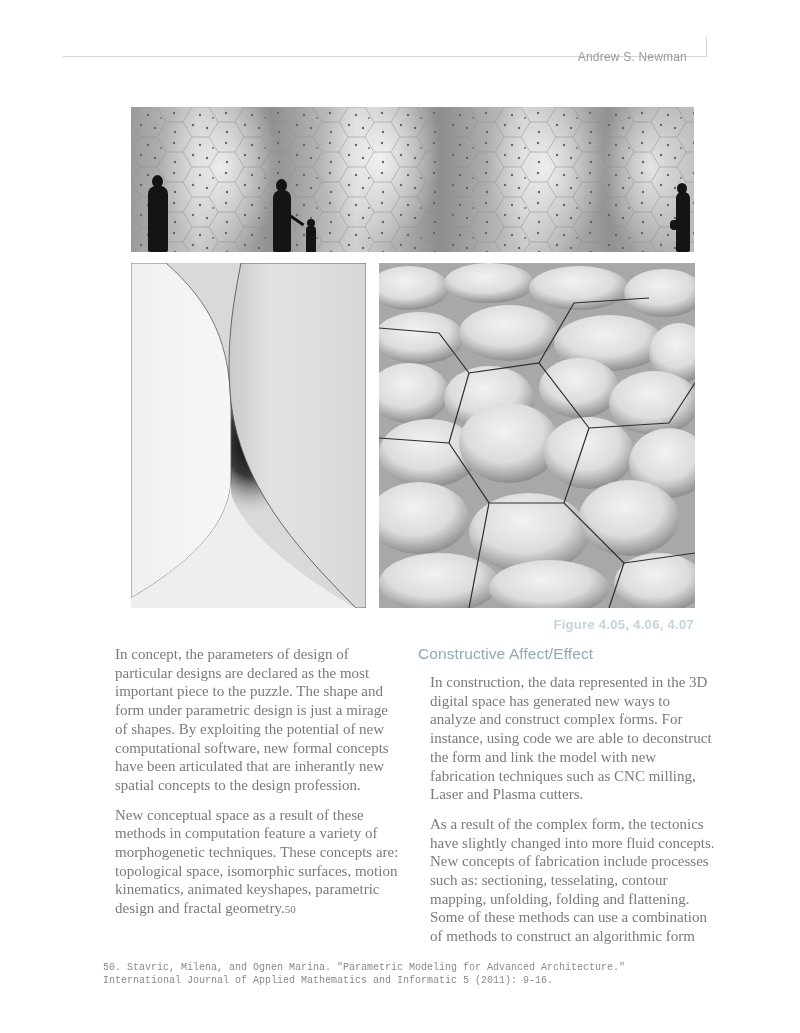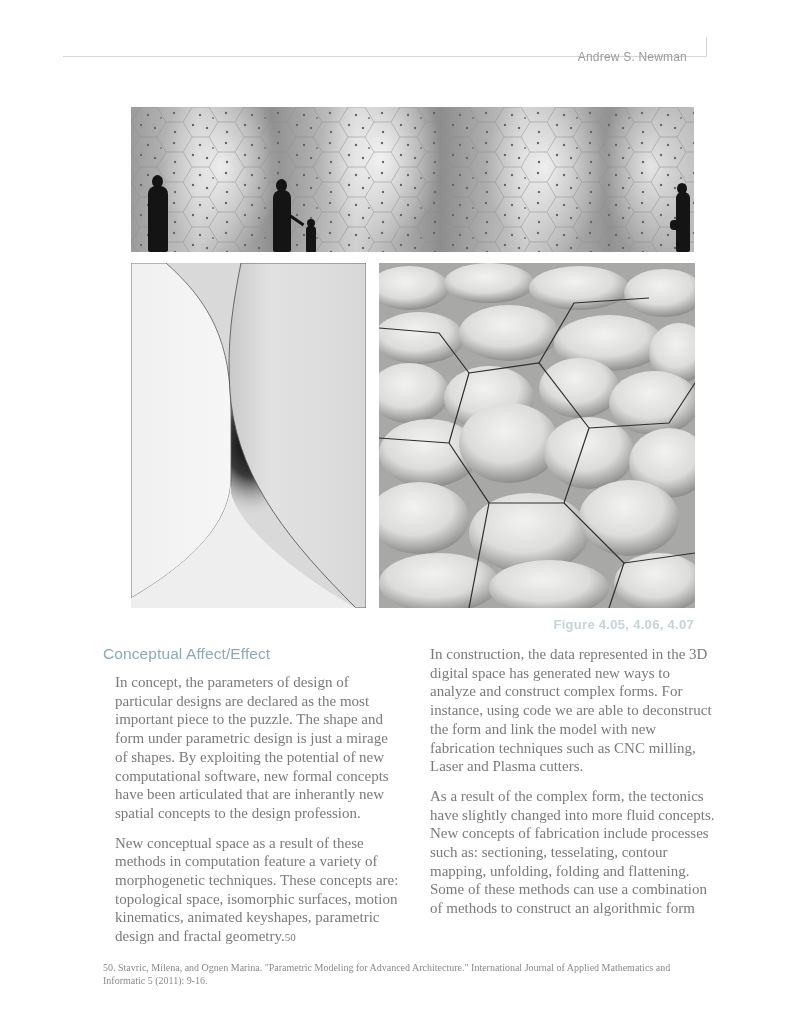--- a/index.html
+++ b/index.html
@@ -31,21 +31,21 @@
 
     .caption { position: absolute; right: 106px; top: 617px; font-family: "Liberation Sans", sans-serif; font-size: 13px; color: #c5d3da; letter-spacing: 0.3px; font-weight: bold; }
 
     .col { position: absolute; top: 645px; width: 300px; }
     .col-left { left: 103px; }
     .col-right { left: 418px; }
     .heading { font-family: "Liberation Sans", sans-serif; font-size: 15.5px; color: #8fa9b6; margin: 0 0 10px 0; font-weight: normal; letter-spacing: 0.1px; }
     .para { font-family: "Liberation Serif", serif; font-size: 15px; line-height: 18.7px; color: #7a7a7a; margin: 0 0 11px 12px; }
     .fn-ref { font-size: 11px; }
 
-    .footnote { position: absolute; left: 103px; top: 962px; width: 600px; font-family: Liberation Serif, serif; font-size: 10px; line-height: 12.5px; color: #8a8a8a; }
+    .footnote { position: absolute; left: 103px; top: 962px; width: 600px; font-family: Liberation Mono, monospace; font-size: 10px; line-height: 12.5px; color: #8a8a8a; }
   </style>
 </head>
 <body>
 
 <div class="header-rule"></div>
 <div class="header-tick"></div>
 <div class="author">Andrew S. Newman</div>
 
 <div class="fig fig-wall">
   <svg width="563" height="145" viewBox="0 0 563 145">
@@ -151,23 +151,23 @@
       <path d="M185 240 L245 300 L230 345"></path>
       <path d="M90 110 L60 70 L0 65"></path>
       <path d="M245 300 L316 290"></path>
     </g>
   </svg>
 </div>
 
 <div class="caption">Figure 4.05, 4.06, 4.07</div>
 
 <div class="col col-left">
-  <h2 class="heading">Conceptual Affect/Effect</h2>
   <p class="para">In concept, the parameters of design of particular designs are declared as the most important piece to the puzzle. The shape and form under parametric design is just a mirage of shapes. By exploiting the potential of new computational software, new formal concepts have been articulated that are inherantly new spatial concepts to the design profession.</p>
   <p class="para"><span>New conceptual space as a result of these methods in computation feature a variety of morphogenetic techniques. These concepts are: topological space, isomorphic surfaces, motion kinematics, animated keyshapes, parametric design and fractal geometry.</span><span class="fn-ref">50</span></p>
 </div>
 
 <div class="col col-right">
+  <h2 class="heading">Constructive Affect/Effect</h2>
   <p class="para">In construction, the data represented in the 3D digital space has generated new ways to analyze and construct complex forms. For instance, using code we are able to deconstruct the form and link the model with new fabrication techniques such as CNC milling, Laser and Plasma cutters.</p>
   <p class="para">As a result of the complex form, the tectonics have slightly changed into more fluid concepts. New concepts of fabrication include processes such as: sectioning, tesselating, contour mapping, unfolding, folding and flattening. Some of these methods can use a combination of methods to construct an algorithmic form</p>
 </div>
 
 <div class="footnote">50. Stavric, Milena, and Ognen Marina. "Parametric Modeling for Advanced Architecture." International Journal of Applied Mathematics and Informatic 5 (2011): 9-16.</div>
 
 </body></html>

